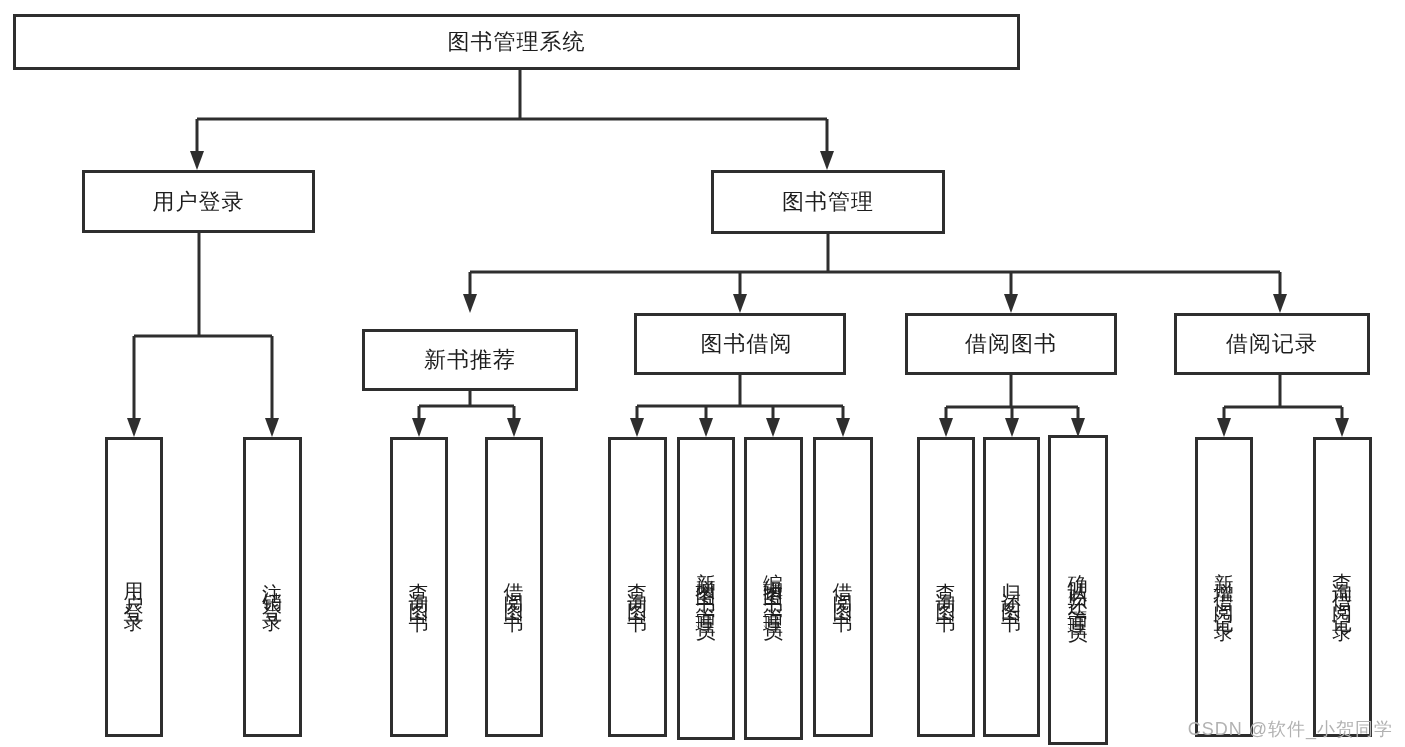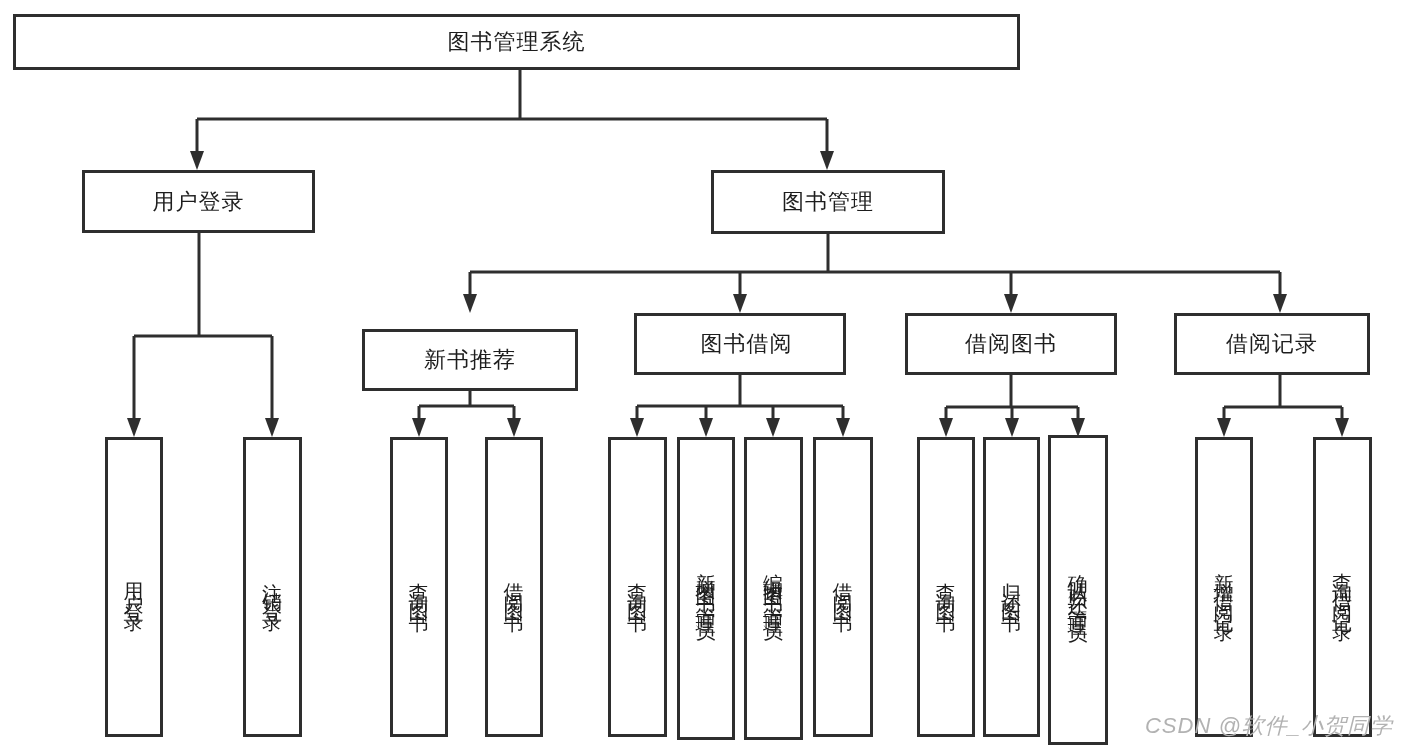--- a/index.html
+++ b/index.html
@@ -20,22 +20,22 @@
   .v-label{
     writing-mode:vertical-rl;text-orientation:mixed;
     font-size:20px;letter-spacing:10px;white-space:nowrap;line-height:1;
   }
   .v-label.tight{letter-spacing:7px;}
   svg.connectors{position:absolute;left:0;top:0;pointer-events:none;}
   .c-line{stroke:var(--line,#2e2e2e);stroke-width:3;fill:none;}
   .c-arrow{fill:var(--line,#2e2e2e);stroke:none;}
   .watermark{
     position:absolute;right:12px;bottom:6px;
-    font-size:22px;letter-spacing:1px;
-    color:var(--watermark,#b2b2b2);white-space:nowrap;font-style:italic;
+    font-size:18px;letter-spacing:1px;
+    color:var(--watermark,#b2b2b2);white-space:nowrap;
   }
 </style>
 </head>
 <body>
 
 <div class="canvas">
 
   <svg class="connectors" width="1405" height="747" viewBox="0 0 1405 747">
 
     <path class="c-line" d="M520 70 V119 M197 119 H827 M197 119 V153 M827 119 V153"></path>

